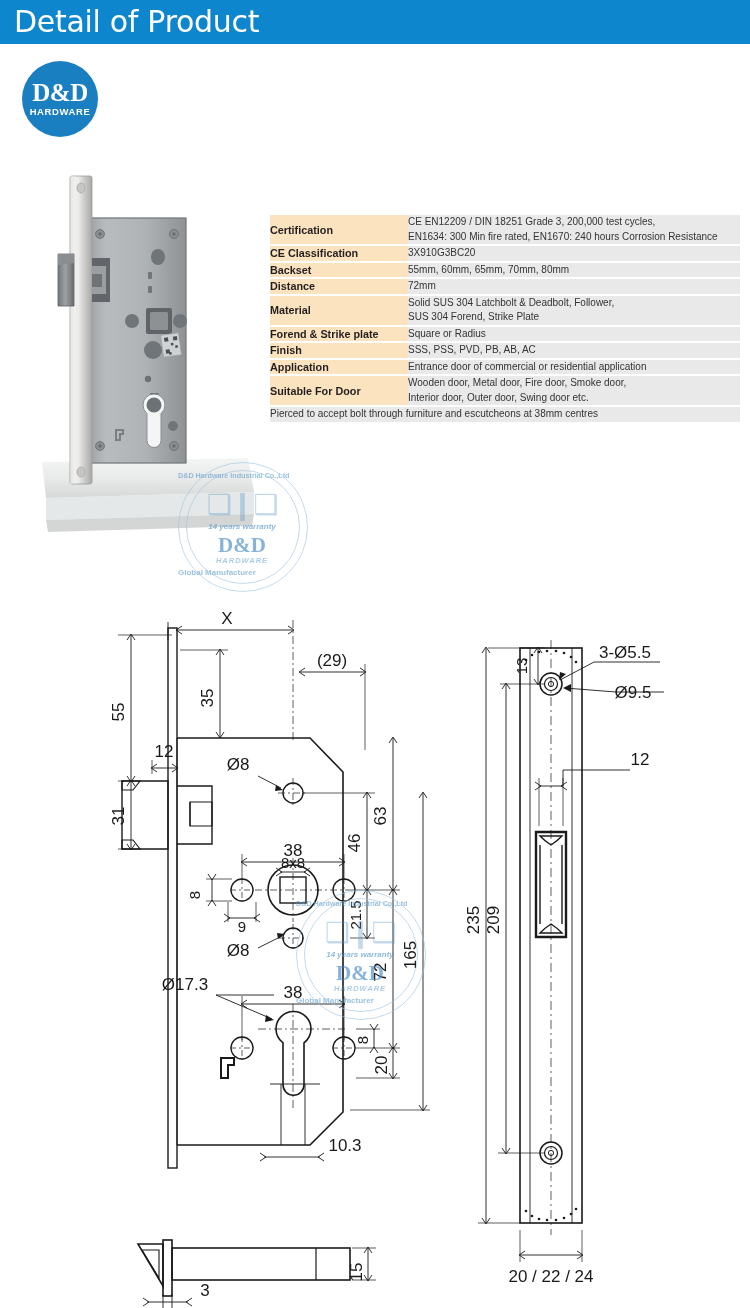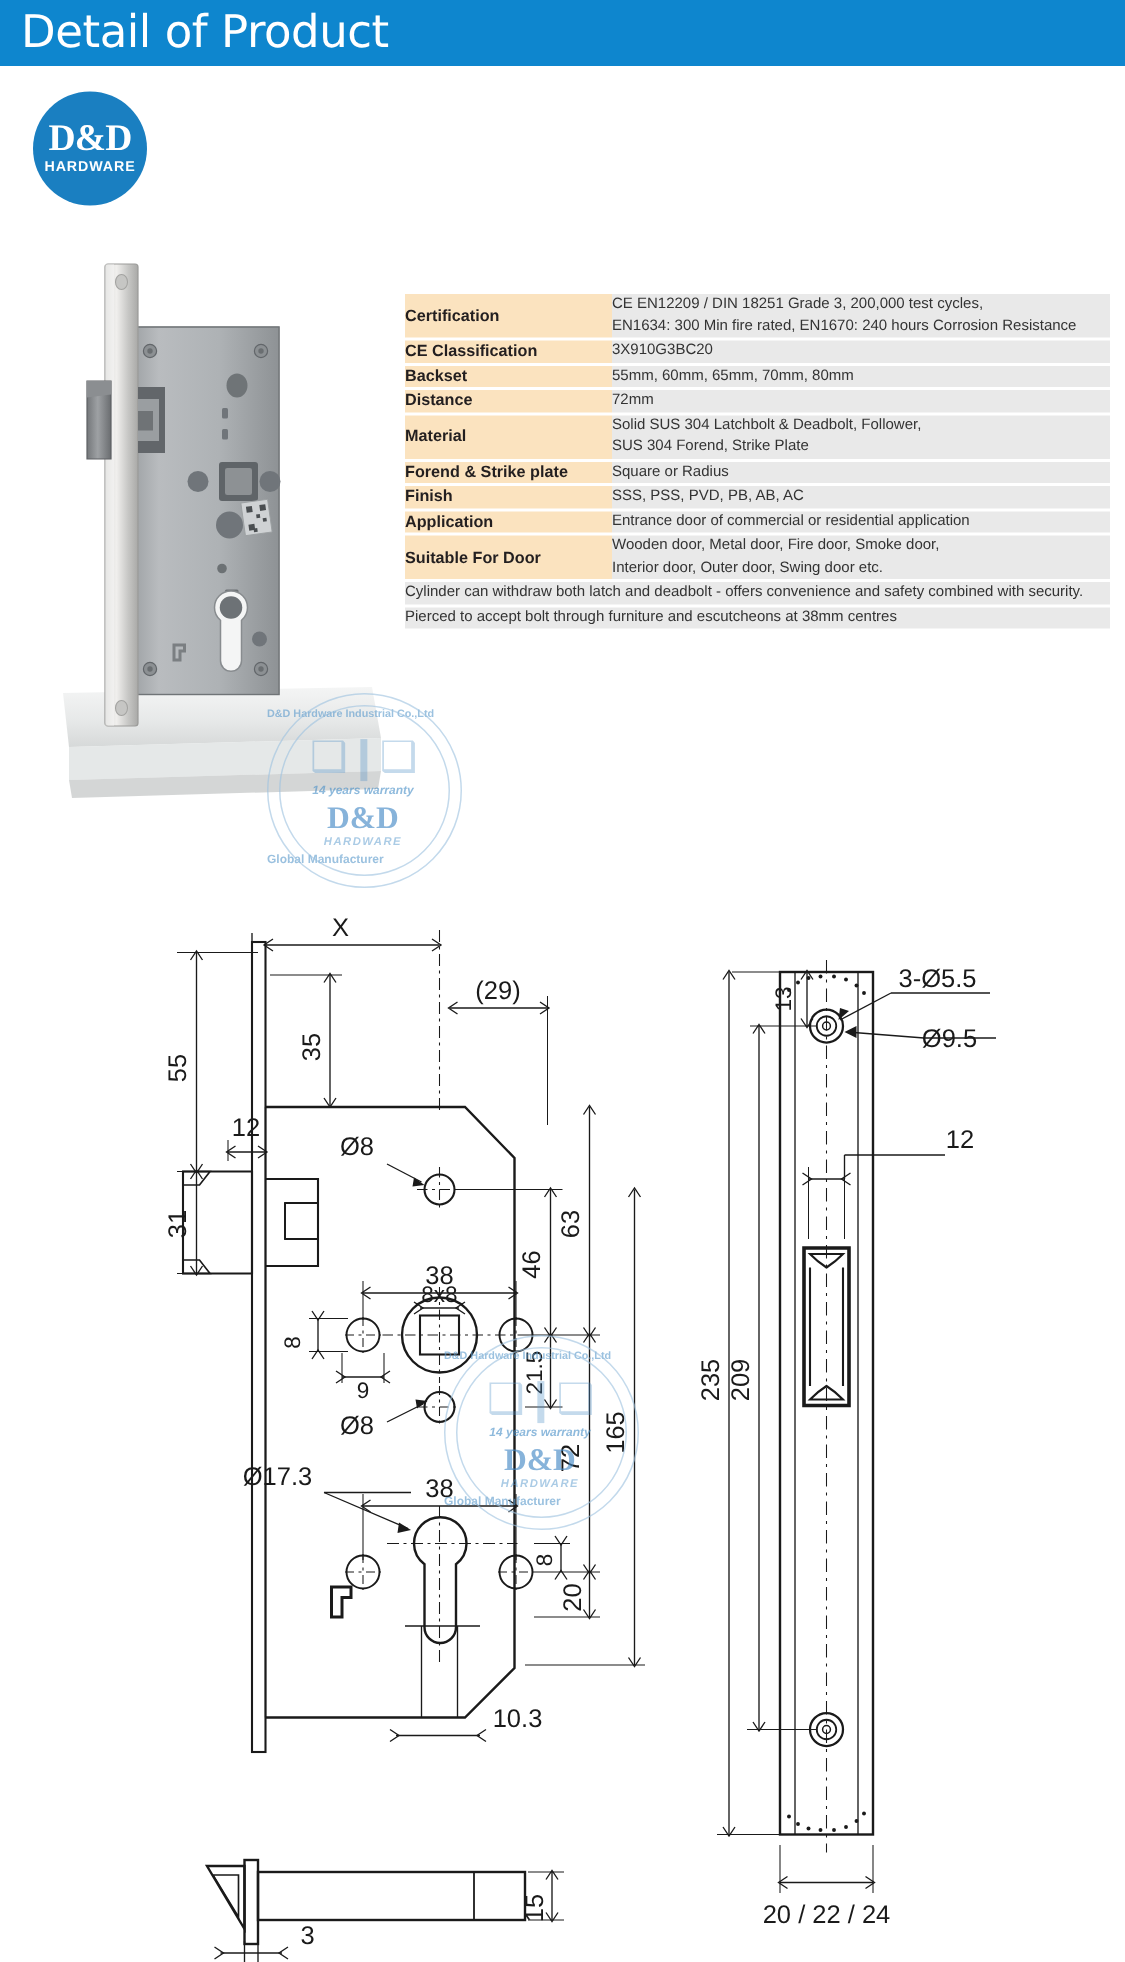--- a/index.html
+++ b/index.html
@@ -40,21 +40,21 @@
   }
 
   
   .photo{
     position:absolute;left:40px;top:162px;width:225px;height:400px;
   }
   .photo svg{display:block;}
 
   
   .spec-table{
-    position:absolute;left:270px;top:196px;width:470px;
+    position:absolute;left:270px;top:215px;width:470px;
     border-collapse:collapse;
     font-size:10.2px;
   }
   .spec-table td{
     vertical-align:middle;
     padding:0;
   }
   .spec-label{
     width:138px;
     background:#fbe3bf;
@@ -266,23 +266,20 @@
     <tr>
       <td class="spec-label">Application</td>
       <td class="spec-value" style="white-space:pre-line">Entrance door of commercial or residential application</td>
     </tr>
     <tr>
       <td class="spec-label">Suitable For Door</td>
       <td class="spec-value" style="white-space:pre-line">Wooden door, Metal door, Fire door, Smoke door,
 Interior door, Outer door, Swing door etc.</td>
     </tr>
     <tr>
-      <td class="spec-note" colspan="2">Cylinder can withdraw both latch and deadbolt - offers convenience and safety combined with security.</td>
-    </tr>
-    <tr>
       <td class="spec-note" colspan="2">Pierced to accept bolt through furniture and escutcheons at 38mm centres</td>
     </tr>
   </tbody>
 </table>
 
 <div class="drawings">
 <svg width="750" height="708" viewBox="0 0 750 708">
   <g fill="none" stroke="#1a1a1a" stroke-width="1.1">
 
     <g>

